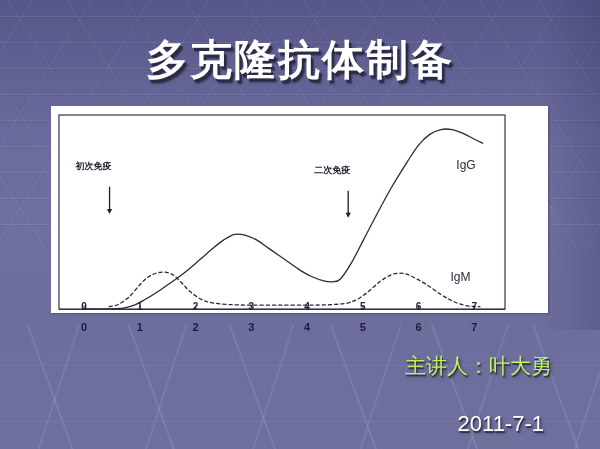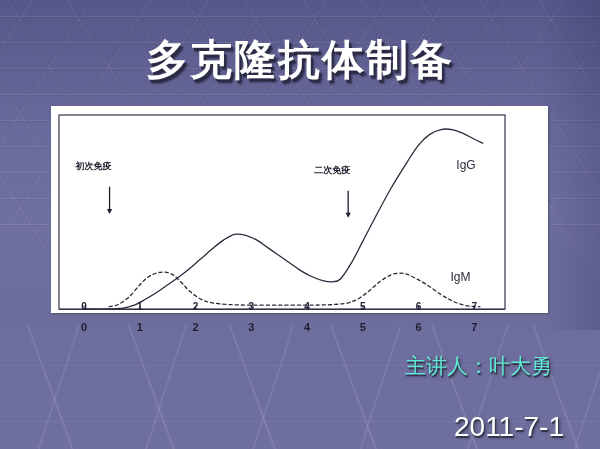--- a/index.html
+++ b/index.html
@@ -203,31 +203,31 @@
     fill: #23233a;
   }
 
   
   #presenter {
     position: absolute;
     right: 48px;
     top: 352px;
     font-family: "Liberation Serif", "DejaVu Serif", serif;
     font-size: 21px;
-    color: #5eead4;
+    color: #bef264;
     text-shadow: 1px 2px 0 #35354f, 2px 2px 3px rgba(25,25,45,0.55);
     white-space: nowrap;
     margin-left: 29px;
   }
   #slide-date {
     position: absolute;
-    right: 36px;
+    right: 56px;
     top: 411px;
     font-family: "Liberation Sans", sans-serif;
-    font-size: 28px;
+    font-size: 22px;
     color: #ffffff;
     text-shadow: 1px 2px 0 #35354f, 2px 2px 3px rgba(25,25,45,0.55);
     white-space: nowrap;
   }
 </style>
 </head>
 <body>
 
 <div id="slide">
 

